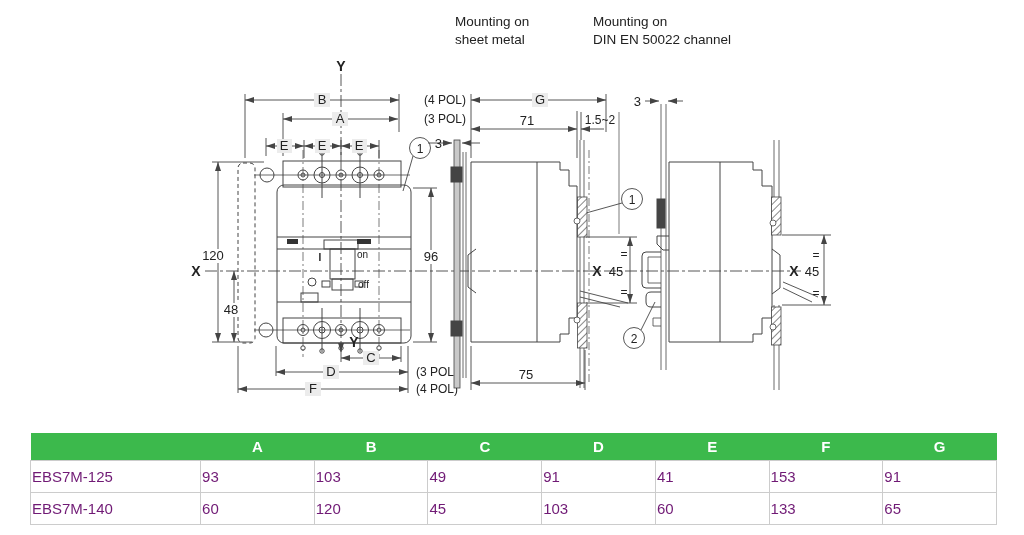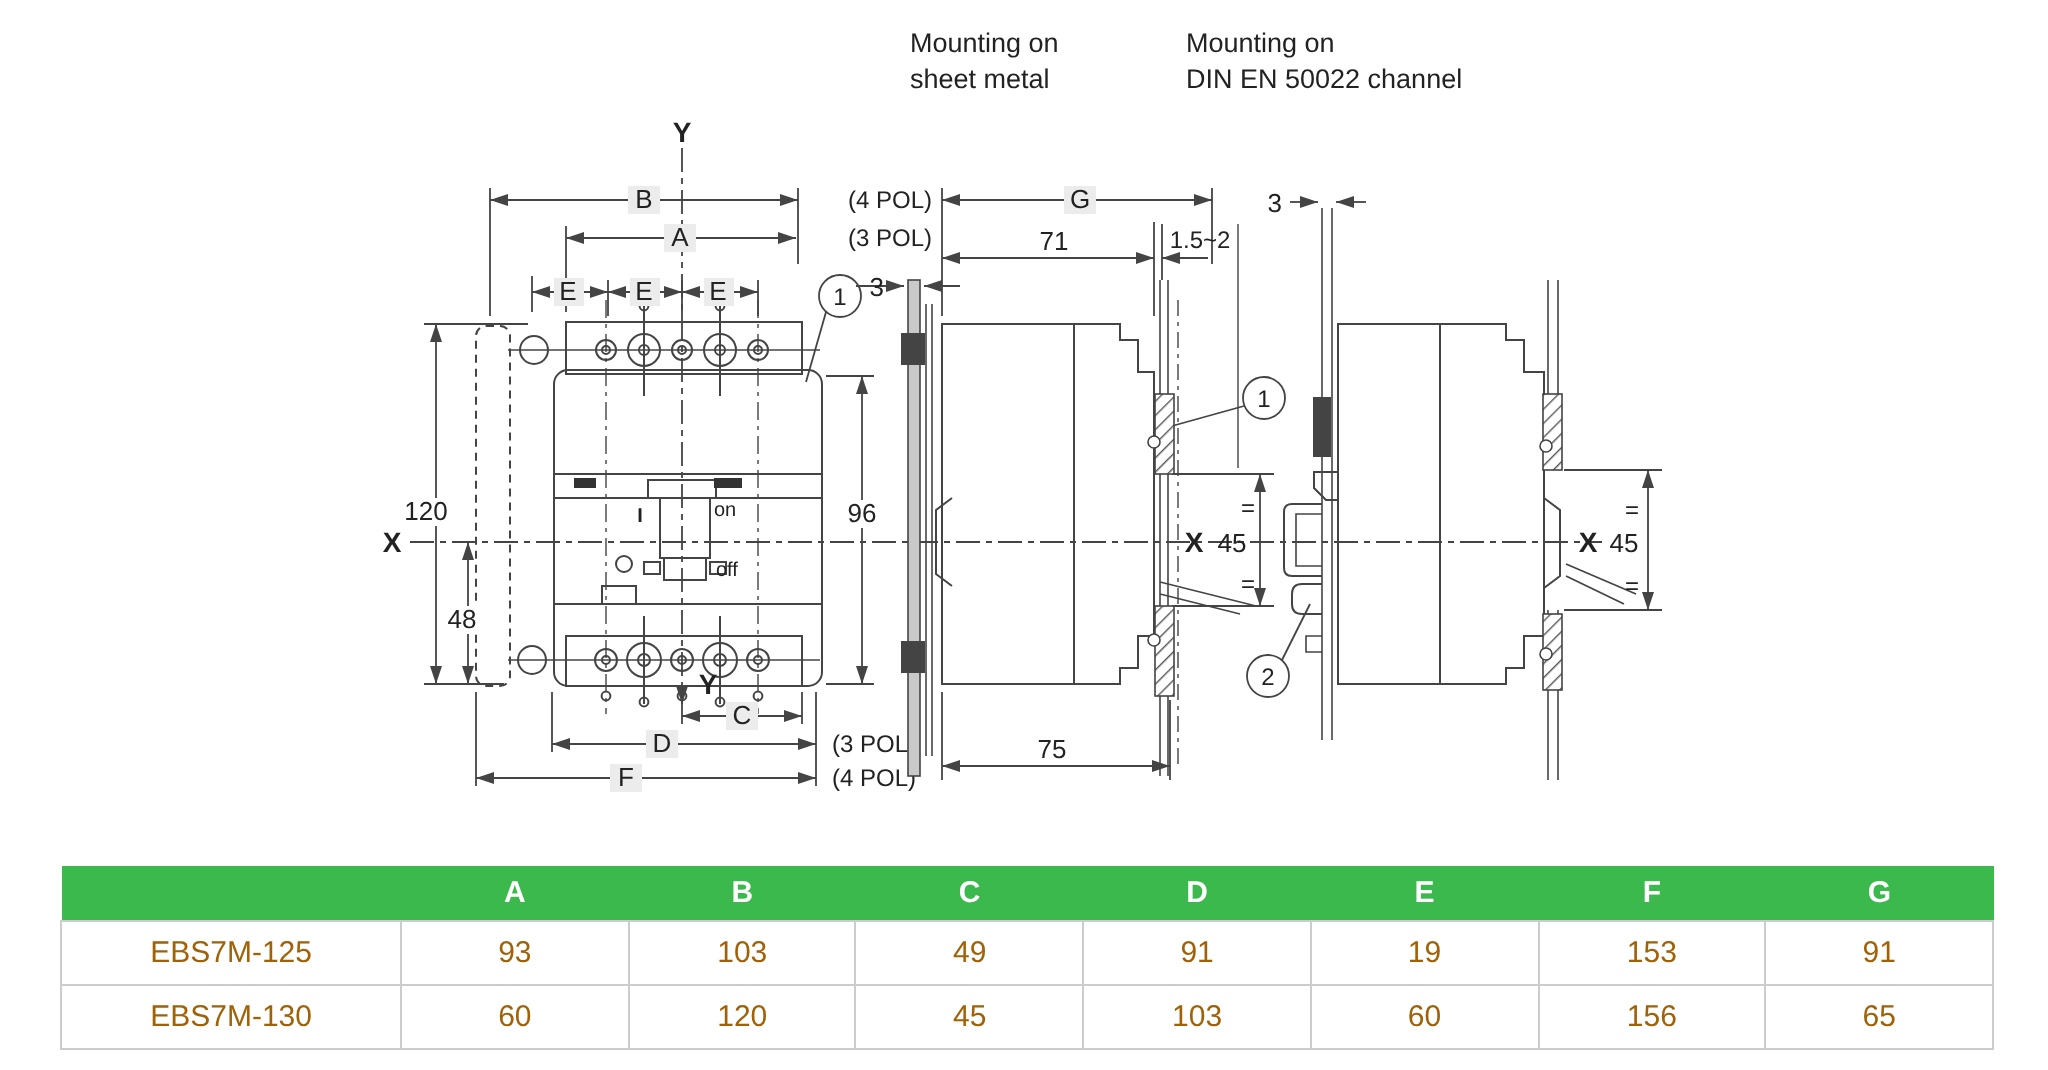--- a/index.html
+++ b/index.html
@@ -10,21 +10,21 @@
   .cap{font-size:13.5px;}
   .dimtxt{font-size:13px;}
   .smtxt{font-size:12px;}
   .boldax{font-size:14px;font-weight:bold;}
   .tiny{font-size:10px;}
   .callnum{font-size:12px;}
   .table-wrap{position:absolute;left:30px;top:433px;width:967px;}
   table{width:100%;border-collapse:collapse;table-layout:fixed;}
   thead th{background:#3cb94c;color:#fff;font-weight:bold;font-size:15px;height:25px;border:none;}
   thead th:first-child{width:17.4%;}
-  tbody td{border:1px solid #ccc;height:29px;text-align:center;font-size:15px;color:#a16207;background:#fff;}
+  tbody td{border:1px solid #ccc;height:29px;text-align:left;font-size:15px;color:#701a75;background:#fff;}
 </style>
 </head>
 <body>
 
 <div id="screen">
 
 <svg width="1024" height="428" viewBox="0 0 1024 428">
   <defs>
     <marker id="ae" markerWidth="10" markerHeight="7" refX="9.5" refY="3.5" orient="auto" markerUnits="userSpaceOnUse">
       <path d="M0.5,0.5 L9.5,3.5 L0.5,6.5 Z" fill="#444"></path>
@@ -300,31 +300,31 @@
         <th>G</th>
       </tr>
     </thead>
     <tbody>
       <tr>
         <td>EBS7M-125</td>
         <td>93</td>
         <td>103</td>
         <td>49</td>
         <td>91</td>
-        <td>19</td>
+        <td>41</td>
         <td>153</td>
         <td>91</td>
       </tr>
       <tr>
-        <td>EBS7M-130</td>
+        <td>EBS7M-140</td>
         <td>60</td>
         <td>120</td>
         <td>45</td>
         <td>103</td>
         <td>60</td>
-        <td>156</td>
+        <td>133</td>
         <td>65</td>
       </tr>
     </tbody>
   </table>
 </div>
 
 </div>
 
 </body></html>

